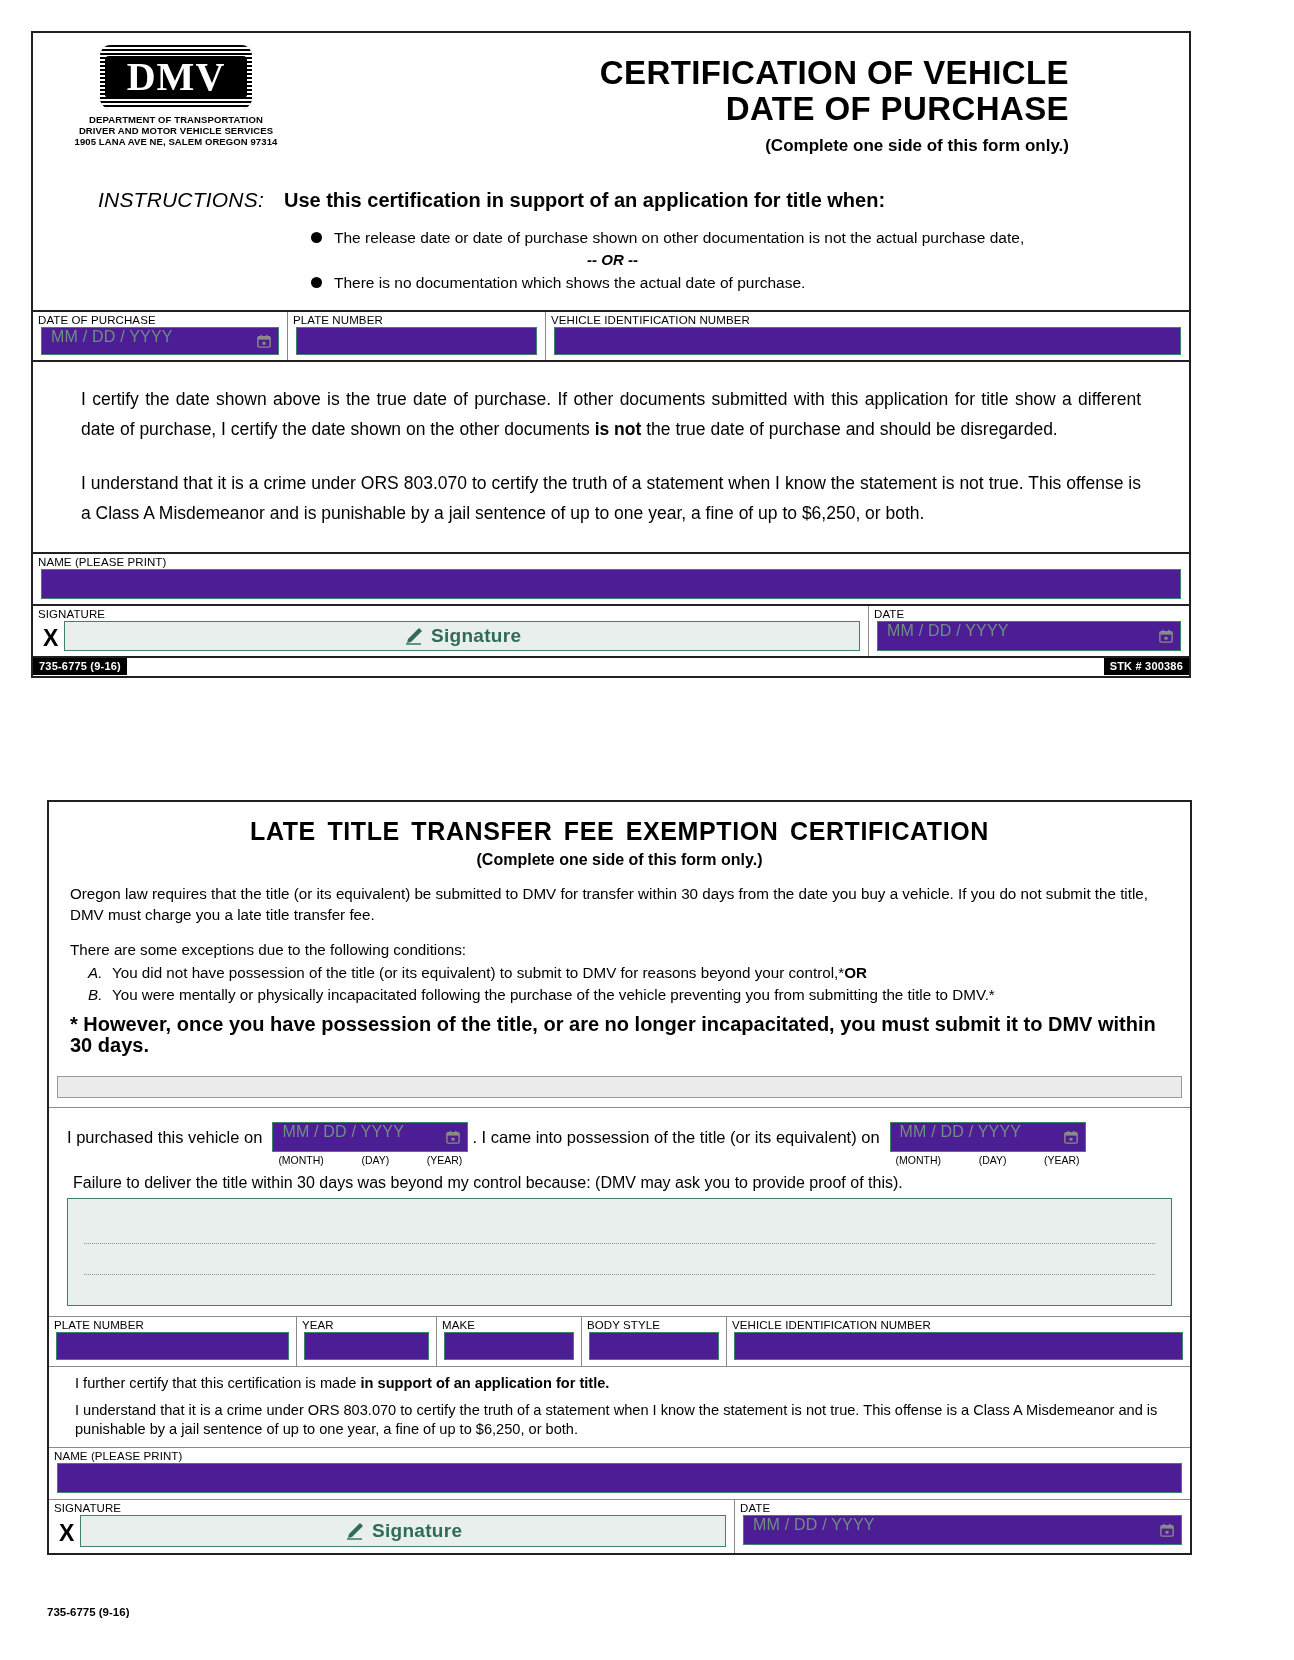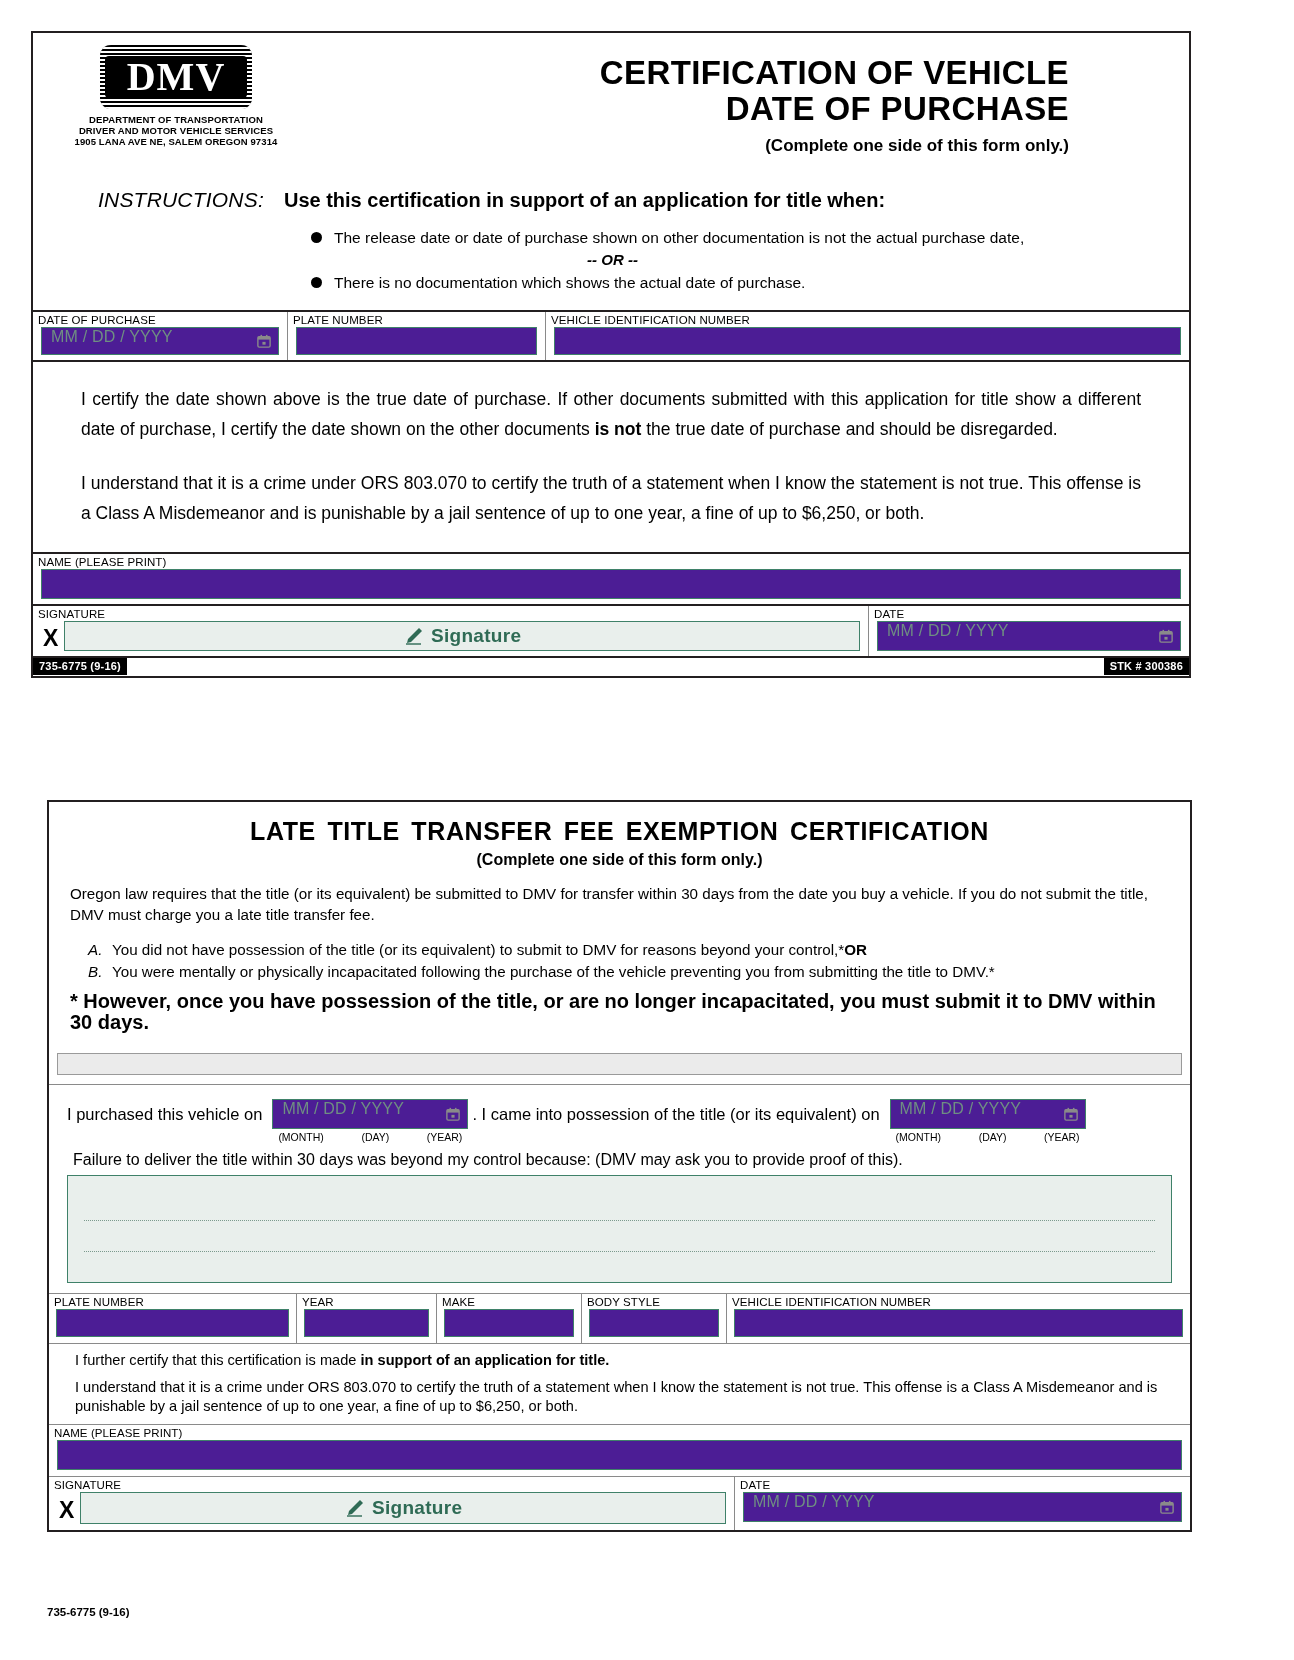--- a/index.html
+++ b/index.html
@@ -528,20 +528,21 @@
       <span class="tagblack right">STK # 300386</span>
     </div>
   </div>
 
   <div class="form2">
     <div class="f2-title">LATE  TITLE  TRANSFER  FEE  EXEMPTION  CERTIFICATION</div>
     <div class="f2-sub">(Complete one side of this form only.)</div>
 
     <div class="f2-body">
       <p>Oregon law requires that the title (or its equivalent) be submitted to DMV for transfer within 30 days from the date you buy a vehicle. If you do not submit the title, DMV must charge you a late title transfer fee.</p>
+      <p style="margin-bottom:2px;">There are some exceptions due to the following conditions:</p>
       <div class="f2-list">
         <div class="li">
           <span class="ltr">A.</span>
           <span><span>You did not have possession of the title (or its equivalent) to submit to DMV for reasons beyond your control,*</span><b class="i">OR</b></span>
         </div>
         <div class="li">
           <span class="ltr">B.</span>
           <span>You were mentally or physically incapacitated following the purchase of the vehicle preventing you from   submitting the title to DMV.*</span>
         </div>
       </div>

